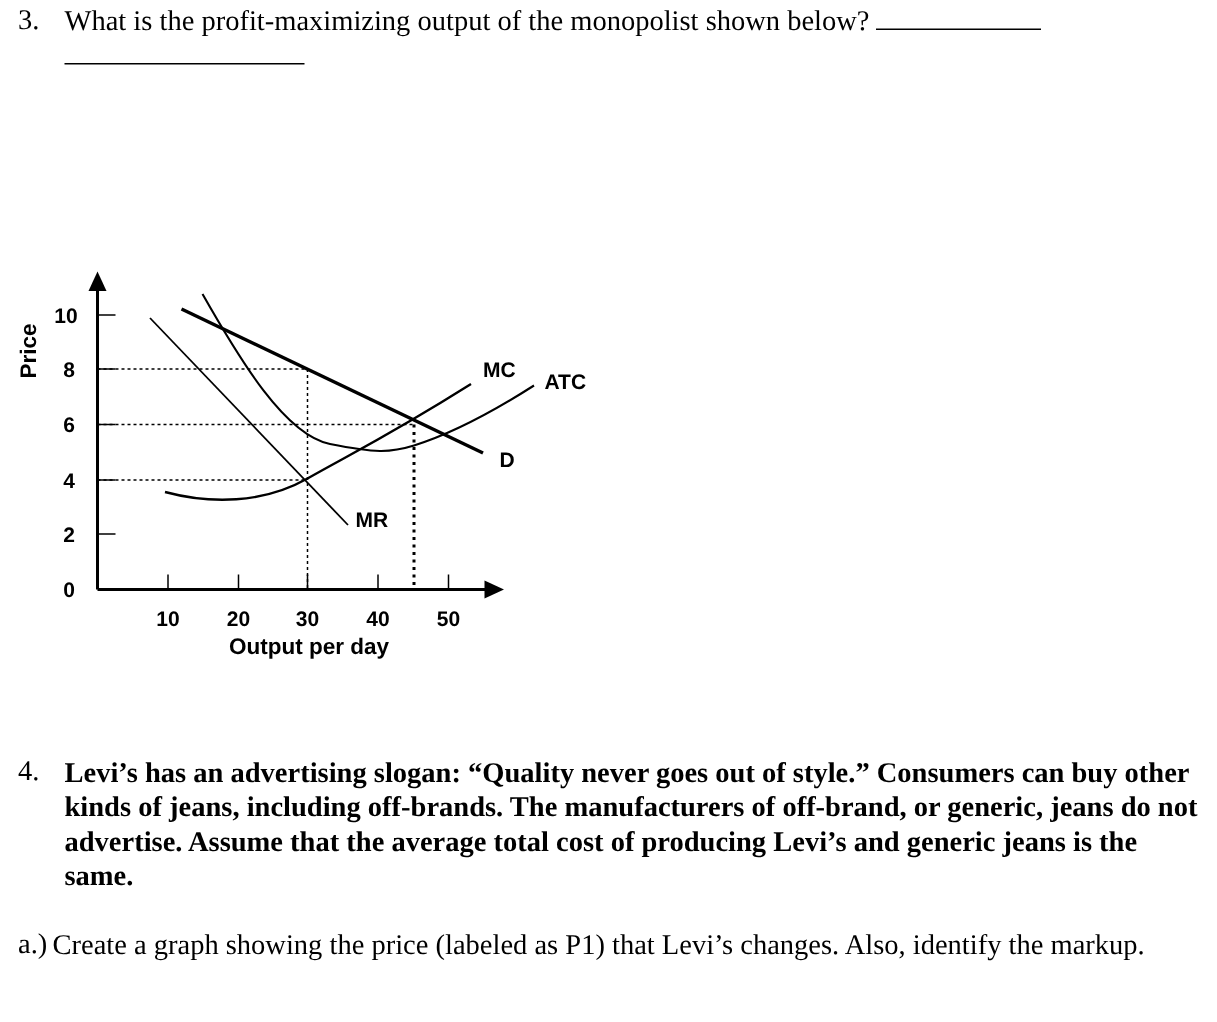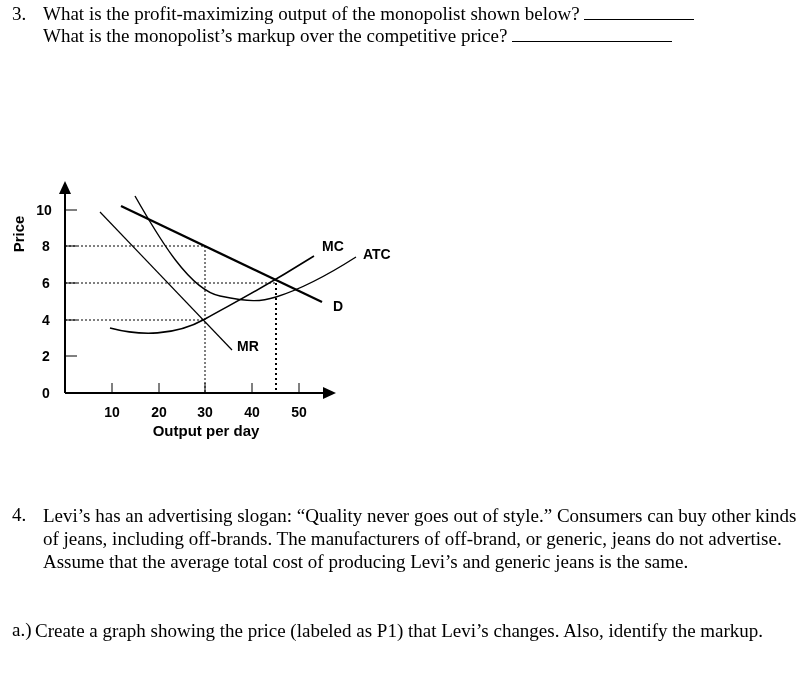--- a/index.html
+++ b/index.html
@@ -7,37 +7,36 @@
          font-family: "Liberation Serif", serif; color: #000; }
   .q { position: absolute; font-size: 19px; line-height: 22px; }
   .q .line { white-space: nowrap; }
   .blank { display: inline-block; border-bottom: 1px solid #000; height: 16px; vertical-align: baseline; }
   .num { position: absolute; }
   #q3 { left: 12px; top: 3px; }
   #q3 .num { left: 0; }
   #q3 .body { margin-left: 31px; }
   #chart { position: absolute; left: 0; top: 180px; }
   #q4 { left: 12px; top: 504px; width: 790px; }
-  #q4 .body { margin-left: 31px; line-height: 23px; }
+  #q4 .body { margin-left: 31px; line-height: 23px; font-weight: bold; }
   #q4a { left: 12px; top: 619px; width: 790px; }
   #q4a .body { margin-left: 23px; line-height: 23px; }
   svg text { font-family: "Liberation Sans", sans-serif; font-weight: bold; }
 </style>
 </head>
 <body>
 
 <div class="q" id="q3">
   <span class="num">3.</span>
   <div class="body">
     <div class="line">
       <span>What is the profit-maximizing output of the monopolist shown below?</span>
       <span class="blank" style="width:110px"></span>
     </div>
     <div class="line">
-      <span>What is the monopolist’s markup over the competitive price?</span>
       <span class="blank" style="width:160px"></span>
     </div>
   </div>
 </div>
 
 <svg id="chart" width="420" height="265" viewBox="0 180 420 265">
 
   <line x1="65" y1="393" x2="65" y2="188" stroke="#000" stroke-width="2"></line>
   <polygon points="59,194 71,194 65,181" fill="#000"></polygon>
   <line x1="65" y1="393" x2="325" y2="393" stroke="#000" stroke-width="2"></line>

